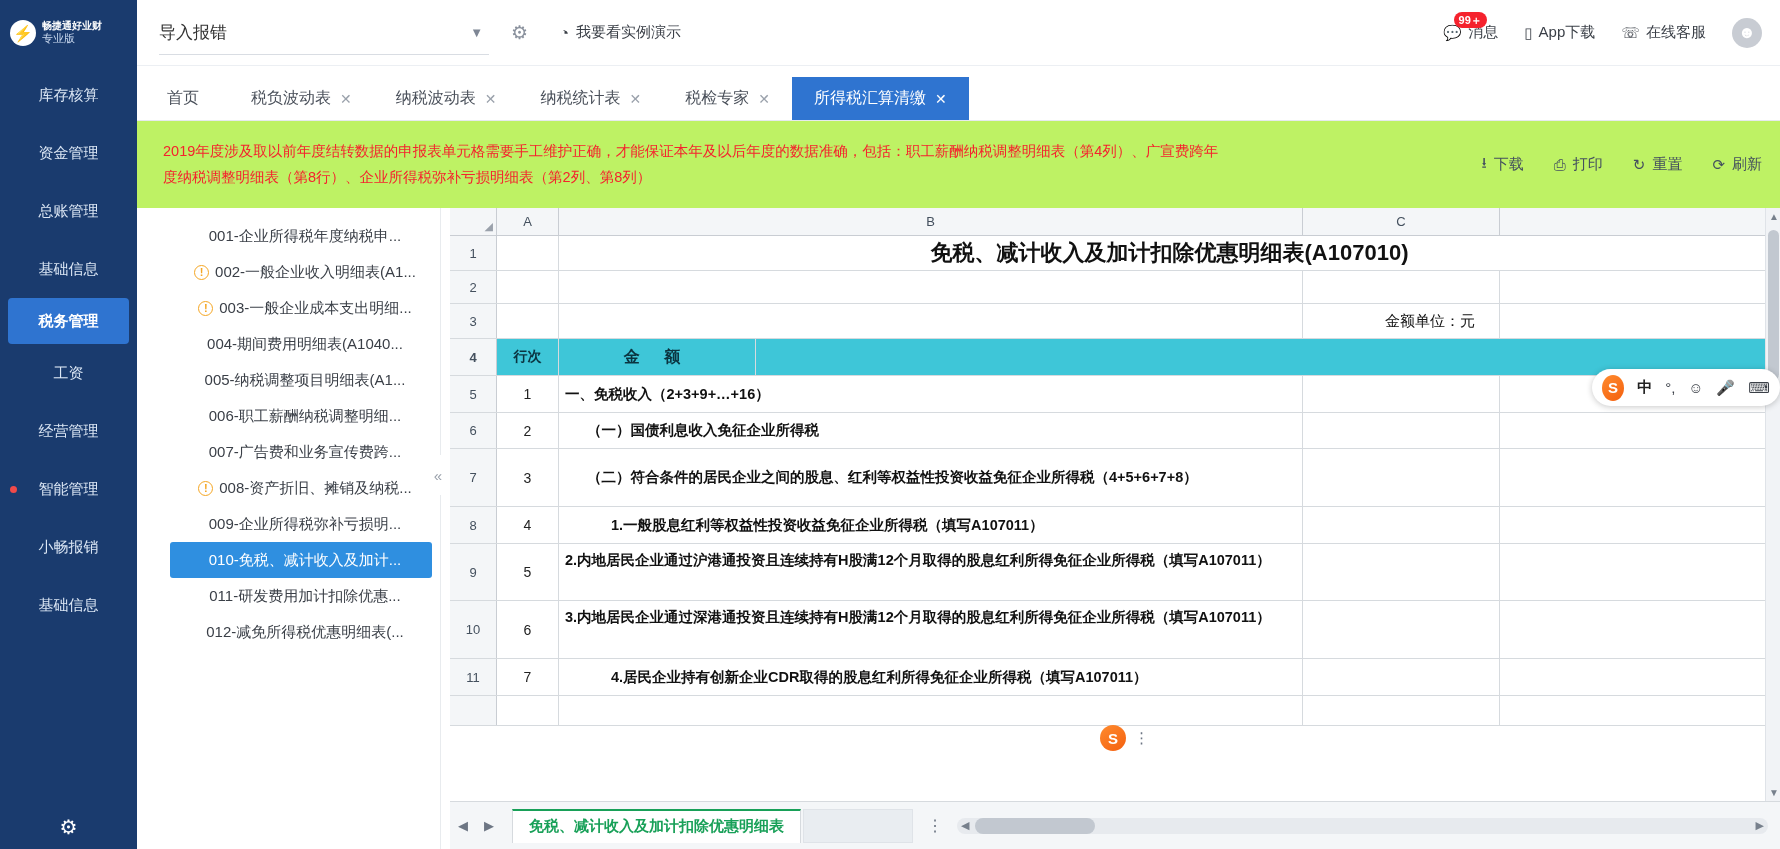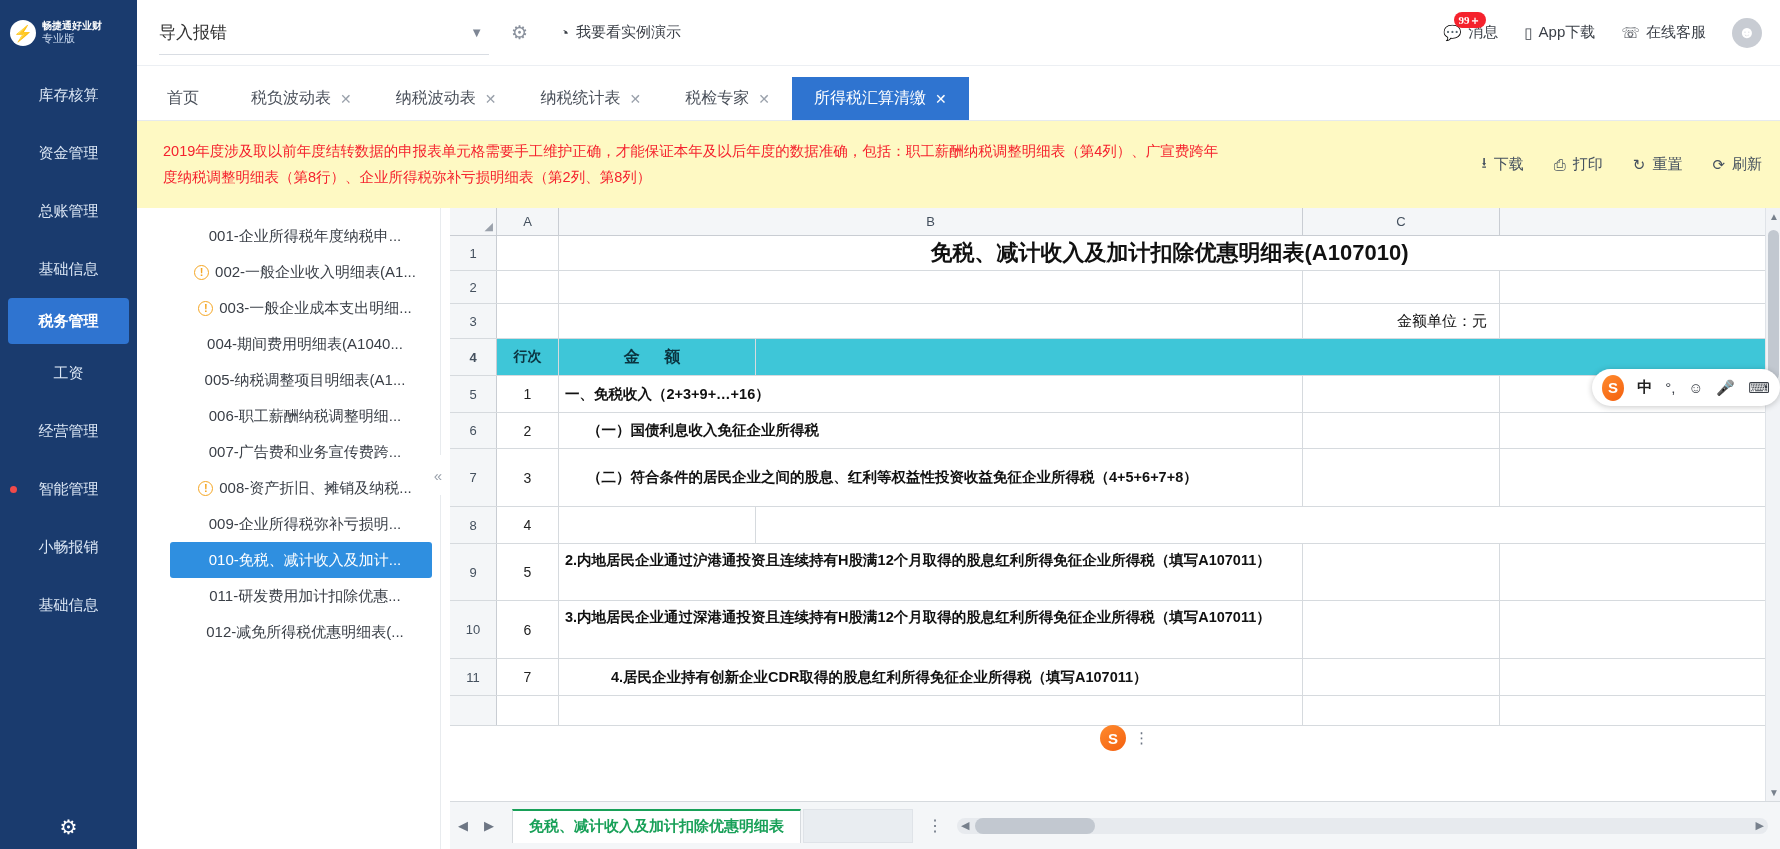--- a/index.html
+++ b/index.html
@@ -69,21 +69,21 @@
   #topbar-right {
     margin-left:auto; display:flex; align-items:center; gap:26px; padding-right:18px;
   }
   .tb-item {
     display:flex; align-items:center; gap:6px; font-size:15px; color:#3a3f47;
     cursor:pointer; position:relative;
   }
   .tb-badge {
     position:absolute; top:-11px; left:10px;
     background:#f5222d; color:#fff; font-size:11px; font-weight:bold;
-    border-radius:9px; padding:1px 5px; line-height:1.3;font-family:Liberation Serif, serif;
+    border-radius:9px; padding:1px 5px; line-height:1.3;
   }
   #avatar {
     width:30px; height:30px; border-radius:50%; background:#c8ccd3;
     display:flex; align-items:center; justify-content:center;
     color:#ffffff; font-size:17px; cursor:pointer;
   }
   
   #tabbar {
     position:absolute; left:137px; top:66px; width:1643px; height:55px;
     background:#ffffff; display:flex; align-items:flex-end;
@@ -93,21 +93,21 @@
     height:43px; display:flex; align-items:center; gap:9px;
     padding:0 22px; font-size:16px; color:#4a505a; cursor:pointer;
   }
   .tab.home { padding:0 30px; }
   .tab.active { background:#2f74d0; color:#ffffff; }
   .tab .x { font-size:14px; color:#9aa1ab; }
   .tab.active .x { color:#ffffff; }
   
   #notice {
     position:absolute; left:137px; top:121px; width:1643px; height:87px;
-    background:#fef9c3; display:flex; align-items:center;
+    background:#bef264; display:flex; align-items:center;
   }
   #notice-text {
     margin-left:26px; width:1060px; font-size:14.5px; color:#f5222d;
     line-height:1.75;
   }
   #notice-actions {
     margin-left:auto; display:flex; align-items:center; gap:30px; padding-right:18px;
   }
   .notice-btn {
     display:flex; align-items:center; gap:7px; font-size:15px; color:#44505e; cursor:pointer;
@@ -169,21 +169,21 @@
   .cell-b { width:744px; flex:0 0 auto; border-right:1px solid #d6dade;
     display:flex; align-items:center; font-size:14.5px; color:#111; padding:0 6px;}
   .cell-c { width:197px; flex:0 0 auto; border-right:1px solid #d6dade; }
   .cell-rest { flex:1 1 auto; }
   .title-row .cell-span {
     flex:1 1 auto; display:flex; align-items:center; justify-content:center;
     font-size:22px; font-weight:bold; color:#111;
   }
   .unit-row .unit {
     flex:0 0 auto; width:197px; display:flex; align-items:center;
-    justify-content:flex-end; font-size:15px; color:#111; padding-right:12px;
+    justify-content:flex-end; font-size:15px; color:#111; padding-right:24px;
     border-right:1px solid #d6dade;
   }
   .hdr { background:#3ec6d8; font-weight:bold; color:#0d3b45; }
   .hdr .cell-a, .hdr .cell-b, .hdr .cell-c { color:#0b3440; font-weight:bold; }
   .hdr .cell-b { justify-content:center; letter-spacing:10px; }
   .hdr .cell-c { display:flex; align-items:center; justify-content:center; letter-spacing:10px;}
   .b-indent1 { padding-left:28px; }
   .b-indent2 { padding-left:52px; }
   .redmark {
     position:absolute; width:0; height:0;
@@ -490,20 +490,21 @@
       <div class="rowh">7</div>
       <div class="cell-a">3</div>
       <div class="cell-b b-indent1" style="font-weight:bold;">（二）符合条件的居民企业之间的股息、红利等权益性投资收益免征企业所得税（4+5+6+7+8）</div>
       <div class="cell-c"></div>
       <div class="cell-rest"></div>
     </div>
 
     <div class="row" style="height:37px;">
       <div class="rowh">8</div>
       <div class="cell-a">4</div>
+      <div class="cell-b b-indent2" style="font-weight:bold;">1.一般股息红利等权益性投资收益免征企业所得税（填写A107011）</div>
       <div class="cell-c"></div>
       <div class="cell-rest"></div>
     </div>
 
     <div class="row" style="height:57px;">
       <div class="rowh">9</div>
       <div class="cell-a">5</div>
       <div class="cell-b" style="font-weight:bold;display:block;line-height:1.45;padding-top:6px;">2.内地居民企业通过沪港通投资且连续持有H股满12个月取得的股息红利所得免征企业所得税（填写A107011）</div>
       <div class="cell-c"></div>
       <div class="cell-rest"></div>

